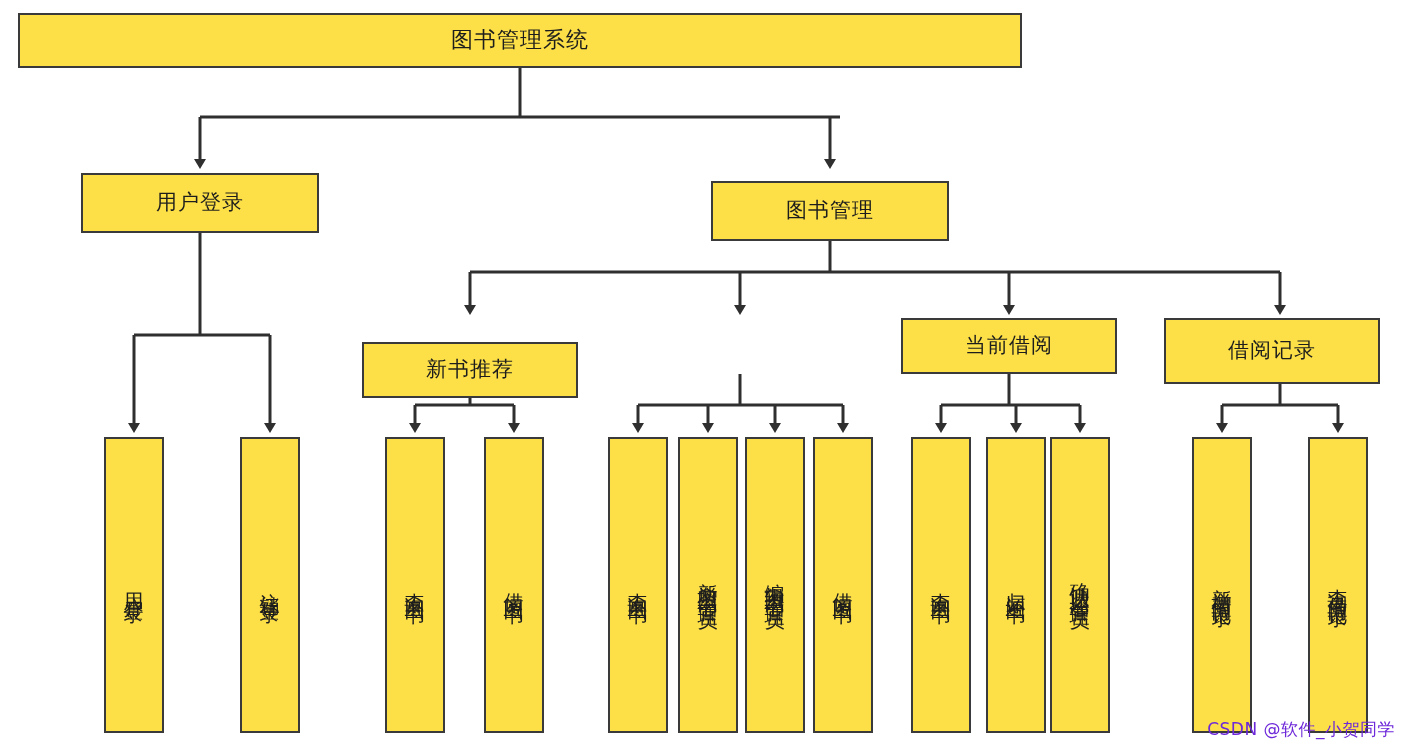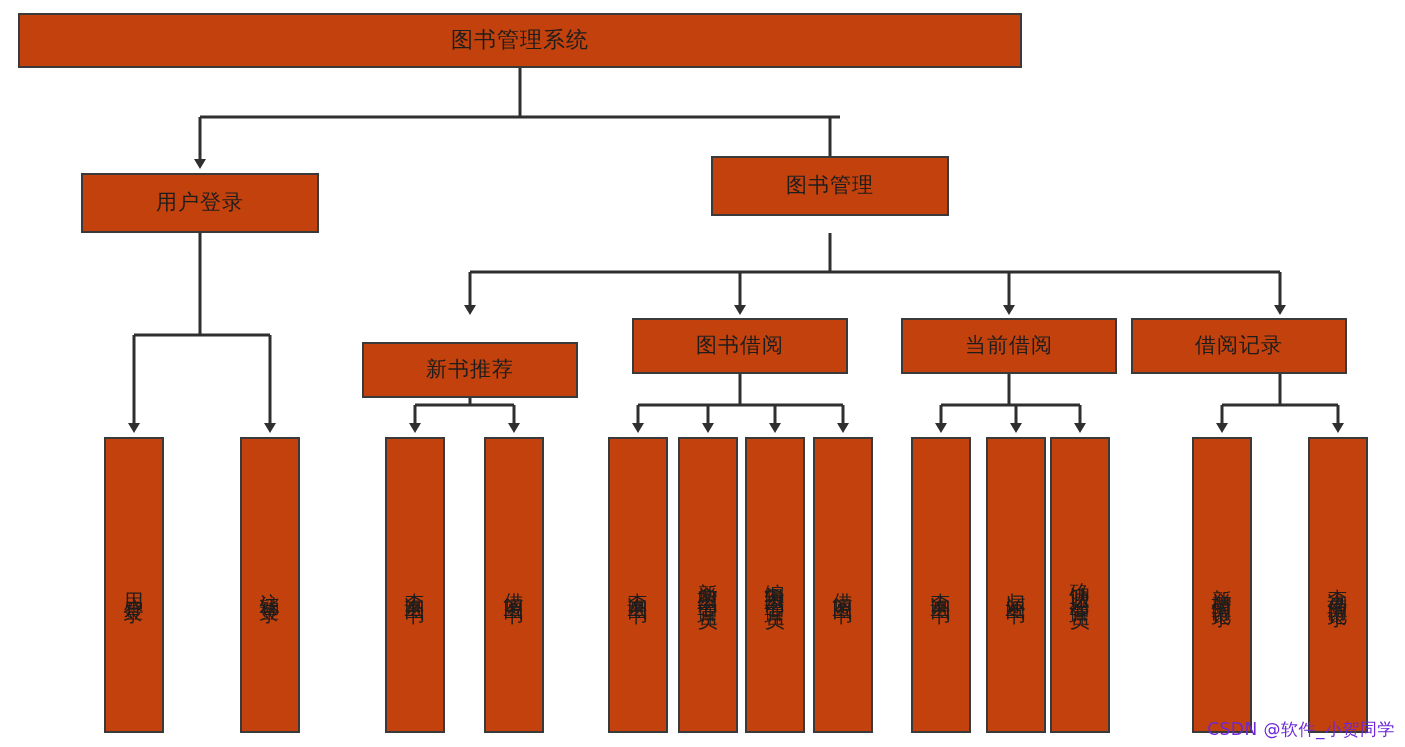--- a/index.html
+++ b/index.html
@@ -17,21 +17,21 @@
   }
   svg.wires{
     position:absolute;
     left:0; top:0;
     width:1405px; height:747px;
     pointer-events:none;
   }
   .node{
     position:absolute;
     box-sizing:border-box;
-    background:#c2410c;
+    background:#fde047;
     border:2px solid #3a3a3a;
     display:flex;
     align-items:center;
     justify-content:center;
     color:#1d1d1d;
   }
   .node.h{
     font-size:21px;
     line-height:1.1;
     letter-spacing:1px;
@@ -119,34 +119,31 @@
     </g>
   </svg>
 
   <div class="node h root" style="left:18px; top:13px; width:1004px; height:55px;">
     <span>图书管理系统</span>
   </div>
 
   <div class="node h" style="left:81px; top:173px; width:238px; height:60px;">
     <span>用户登录</span>
   </div>
-  <div class="node h" style="left:711px; top:156px; width:238px; height:60px;">
+  <div class="node h" style="left:711px; top:181px; width:238px; height:60px;">
     <span>图书管理</span>
   </div>
 
   <div class="node h" style="left:362px; top:318px; width:216px; height:56px;margin-top:24px;">
     <span>新书推荐</span>
   </div>
-  <div class="node h" style="left:632px; top:318px; width:216px; height:56px;">
-    <span>图书借阅</span>
-  </div>
   <div class="node h" style="left:901px; top:318px; width:216px; height:56px;">
     <span>当前借阅</span>
   </div>
-  <div class="node h" style="left:1131px; top:318px; width:216px; height:56px;">
+  <div class="node h" style="left:1164px; top:318px; width:216px; height:66px;">
     <span>借阅记录</span>
   </div>
 
   <div class="node v" style="left:104px; top:437px; width:60px; height:296px;">
     <span class="vtext">用户登录</span>
   </div>
   <div class="node v" style="left:240px; top:437px; width:60px; height:296px;">
     <span class="vtext">注销登录</span>
   </div>
 

